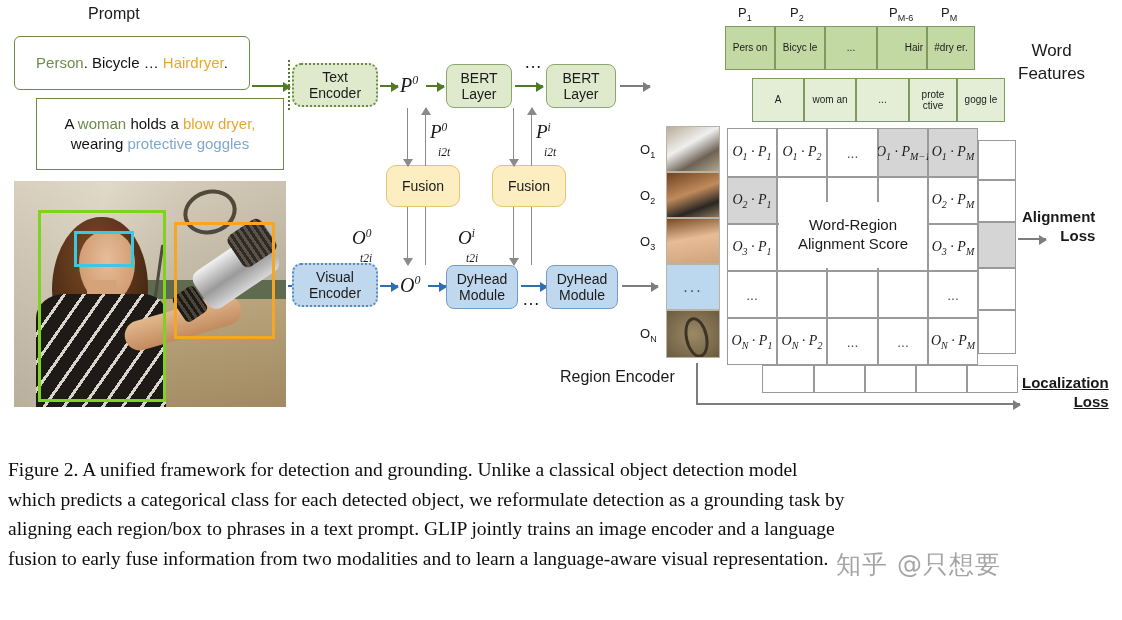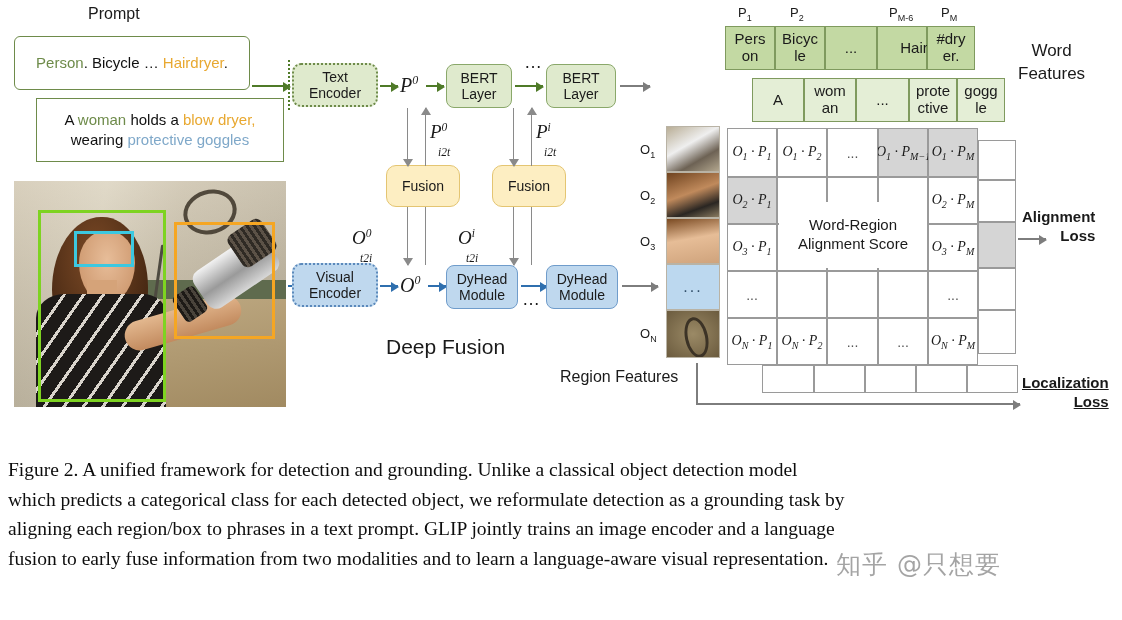--- a/index.html
+++ b/index.html
@@ -96,21 +96,21 @@
   .math{font-family:"Liberation Serif",serif;font-style:italic;font-size:20px;
         white-space:nowrap;}
   .math .sup{font-size:12px;vertical-align:super;font-style:italic;}
   .mathstack{font-family:"Liberation Serif",serif;font-style:italic;
         font-size:19px;line-height:.92;text-align:left;white-space:nowrap;}
   .mathstack .sb{font-size:11.5px;}
 
   
   .wcell{box-sizing:border-box;border:1.2px solid #7f9a5e;
         display:flex;align-items:center;justify-content:center;text-align:center;
-        font-size:15px;line-height:1.12;}
+        font-size:10px;line-height:1.12;}
   .wrow1 .wcell{background:#c3d9a3;}
   .wrow2 .wcell{background:#e4eed6;}
   .phead{font-size:13px;}
   .phead sub{font-size:9px;}
 
   
   .mcell{box-sizing:border-box;border:1.2px solid #9a9a9a;background:#fff;
         display:flex;align-items:center;justify-content:center;
         font-family:"Liberation Serif",serif;font-style:italic;font-size:14px;
         white-space:nowrap;}
@@ -164,21 +164,21 @@
 <div class="fig">
 
   <div class="abs lbl prompt-title">Prompt</div>
 
   <div class="abs pbox" style="left:14px;top:36px;width:236px;height:54px;border-radius:6px;">
     <div class="t">
       <span class="g">Person</span><span class="k">. </span><span class="k">Bicycle</span><span class="k"> … </span><span class="y">Hairdryer</span><span class="k">.</span>
     </div>
   </div>
 
-  <div class="abs pbox" style="left:36px;top:98px;width:248px;height:64px;">
+  <div class="abs pbox" style="left:36px;top:98px;width:248px;height:72px;">
     <div class="t">
       <div>
         <span class="k">A </span><span class="g">woman</span><span class="k"> holds a </span><span class="y">blow dryer,</span>
       </div>
       <div>
         <span class="k">wearing </span><span class="b">protective goggles</span>
       </div>
     </div>
   </div>
 
@@ -305,21 +305,20 @@
 
   <div class="abs mod mod-dyhead" style="left:546px;top:265px;width:72px;height:44px;">
     <div>
       <div>DyHead</div>
       <div>Module</div>
     </div>
   </div>
 
   <div class="abs ar gray" style="left:622px;top:285px;width:36px;"></div>
 
-  <div class="abs lbl" style="left:386px;top:335px;font-size:21px;">Deep Fusion</div>
 
   <div class="abs phead" style="left:738px;top:5px;">
     <span>P</span><sub>1</sub>
   </div>
   <div class="abs phead" style="left:790px;top:5px;">
     <span>P</span><sub>2</sub>
   </div>
   <div class="abs phead" style="left:889px;top:5px;">
     <span>P</span><sub>M-6</sub>
   </div>
@@ -362,21 +361,21 @@
   <div class="abs lbl" style="left:640px;top:188px;font-size:13px;">
     <span>O</span><sub style="font-size:9px">2</sub>
   </div>
   <div class="abs lbl" style="left:640px;top:234px;font-size:13px;">
     <span>O</span><sub style="font-size:9px">3</sub>
   </div>
   <div class="abs lbl" style="left:640px;top:326px;font-size:13px;">
     <span>O</span><sub style="font-size:9px">N</sub>
   </div>
 
-  <div class="abs lbl" style="left:560px;top:368px;font-size:16px;">Region Features</div>
+  <div class="abs lbl" style="left:560px;top:368px;font-size:16px;">Region Encoder</div>
 
   <div class="abs" style="left:727px;top:128px;width:251px;height:237px;">
 
     <div class="mcell sh" style="position:absolute;left:151px;top:0;width:50px;height:49px;">
       <span>O<sub>1</sub> · P<sub>M−1</sub></span>
       </div>
     <div class="mcell sh" style="position:absolute;left:201px;top:0;width:50px;height:49px;">
       <span>O<sub>1</sub> · P<sub>M</sub></span>
       </div>
     <div class="mcell" style="position:absolute;left:0;top:0;width:50px;height:49px;">

